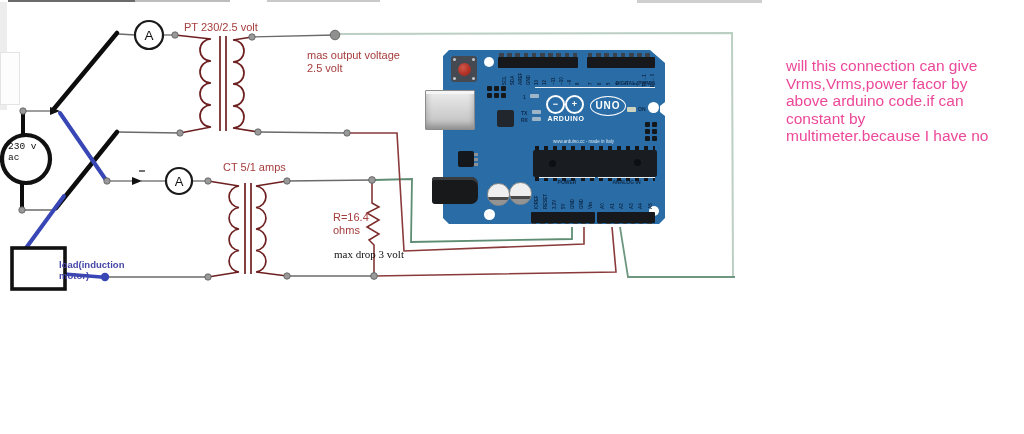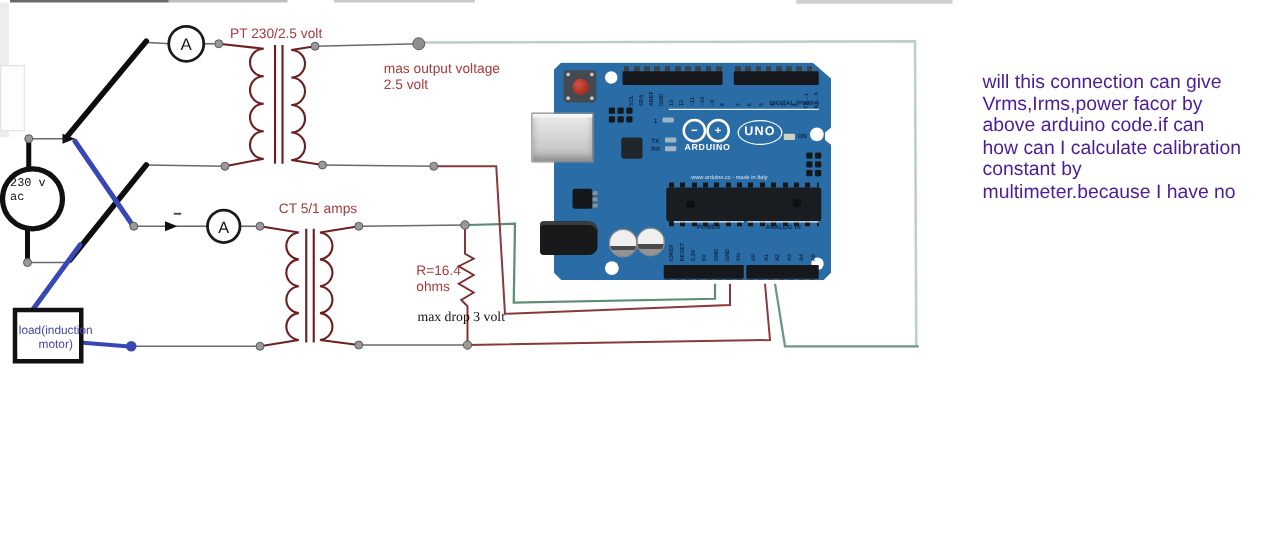--- a/index.html
+++ b/index.html
@@ -3,22 +3,22 @@
 <meta charset="utf-8">
 <style>
   html,body{margin:0;padding:0;background:#ffffff;}
   #stage{position:relative;width:1024px;height:434px;background:#ffffff;overflow:hidden;
          font-family:"Liberation Sans",sans-serif;}
   .abs{position:absolute;}
   
   .lbl-red{color:#a63c3c;font-size:11px;line-height:13px;white-space:nowrap;}
   .lbl-black{color:#111;font-size:11px;white-space:nowrap;}
   .src-text{color:#111;font-size:9.5px;line-height:11px;}
-  .load-text{color:#4646a8;font-size:9.5px;line-height:11px;font-weight:normal;text-align:center;white-space:nowrap;}
-  .question{color:#4c1d95;font-size:15.5px;line-height:17.6px;white-space:nowrap;}
+  .load-text{color:#4646a8;font-size:9.5px;line-height:11px;font-weight:bold;text-align:left;white-space:nowrap;padding-left:44px;}
+  .question{color:#ec4899;font-size:15.5px;line-height:17.6px;white-space:nowrap;}
   
   .artifact{background:#c9c9c9;}
   
   #board{left:443px;top:50px;width:222px;height:174px;background:#2a6da6;
          clip-path:polygon(6px 0,207px 0,222px 13px,222px 52px,217px 56px,217px 62px,222px 66px,222px 168px,216px 174px,6px 174px,0 168px,0 6px);
          z-index:1;}
   #board .hole{background:#fff;border-radius:50%;}
   .hdr{background:#16181b;border-radius:1px;}
   .teeth{background:repeating-linear-gradient(90deg,#3c424a 0 4.5px,transparent 4.5px 8.2px);}
   .teeth-dk{background:repeating-linear-gradient(90deg,#14161a 0 4px,transparent 4px 9.1px);}
@@ -276,20 +276,19 @@
     <div>230 v</div>
     <div>ac</div>
   </div>
   <div class="abs load-text" style="left:15px;top:259px;z-index:6;">
     <div>load(induction</div>
     <div>motor)</div>
   </div>
 
   <div class="abs question" style="left:786px;top:57px;z-index:6;">
     <div>will this connection can give</div>
-    <div>Vrms,Irms,power facor by</div>
+    <div>Vrms,Vrms,power facor by</div>
     <div>above arduino code.if can</div>
-    <div>how can I calculate calibration</div>
     <div>constant by</div>
     <div>multimeter.because I have no</div>
   </div>
 
 </div>
 
 </body></html>

